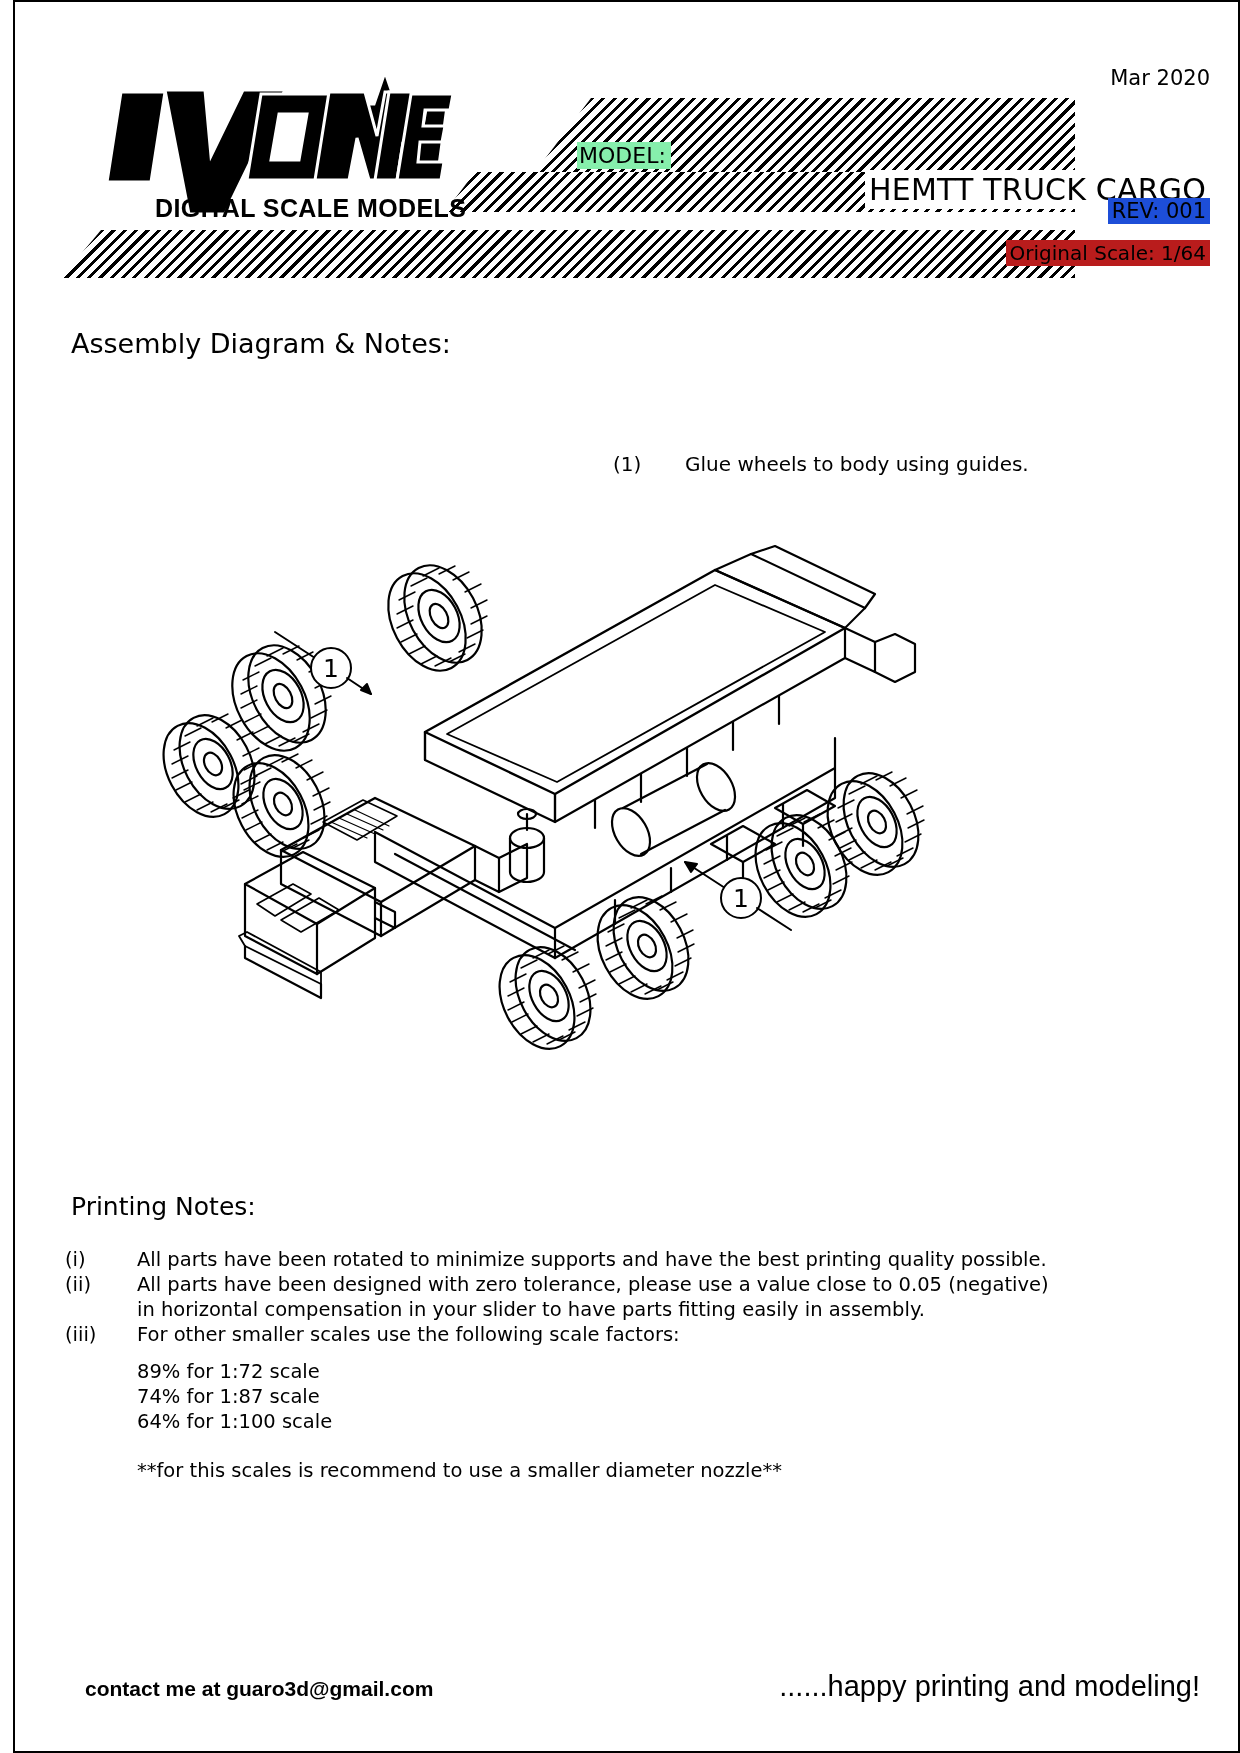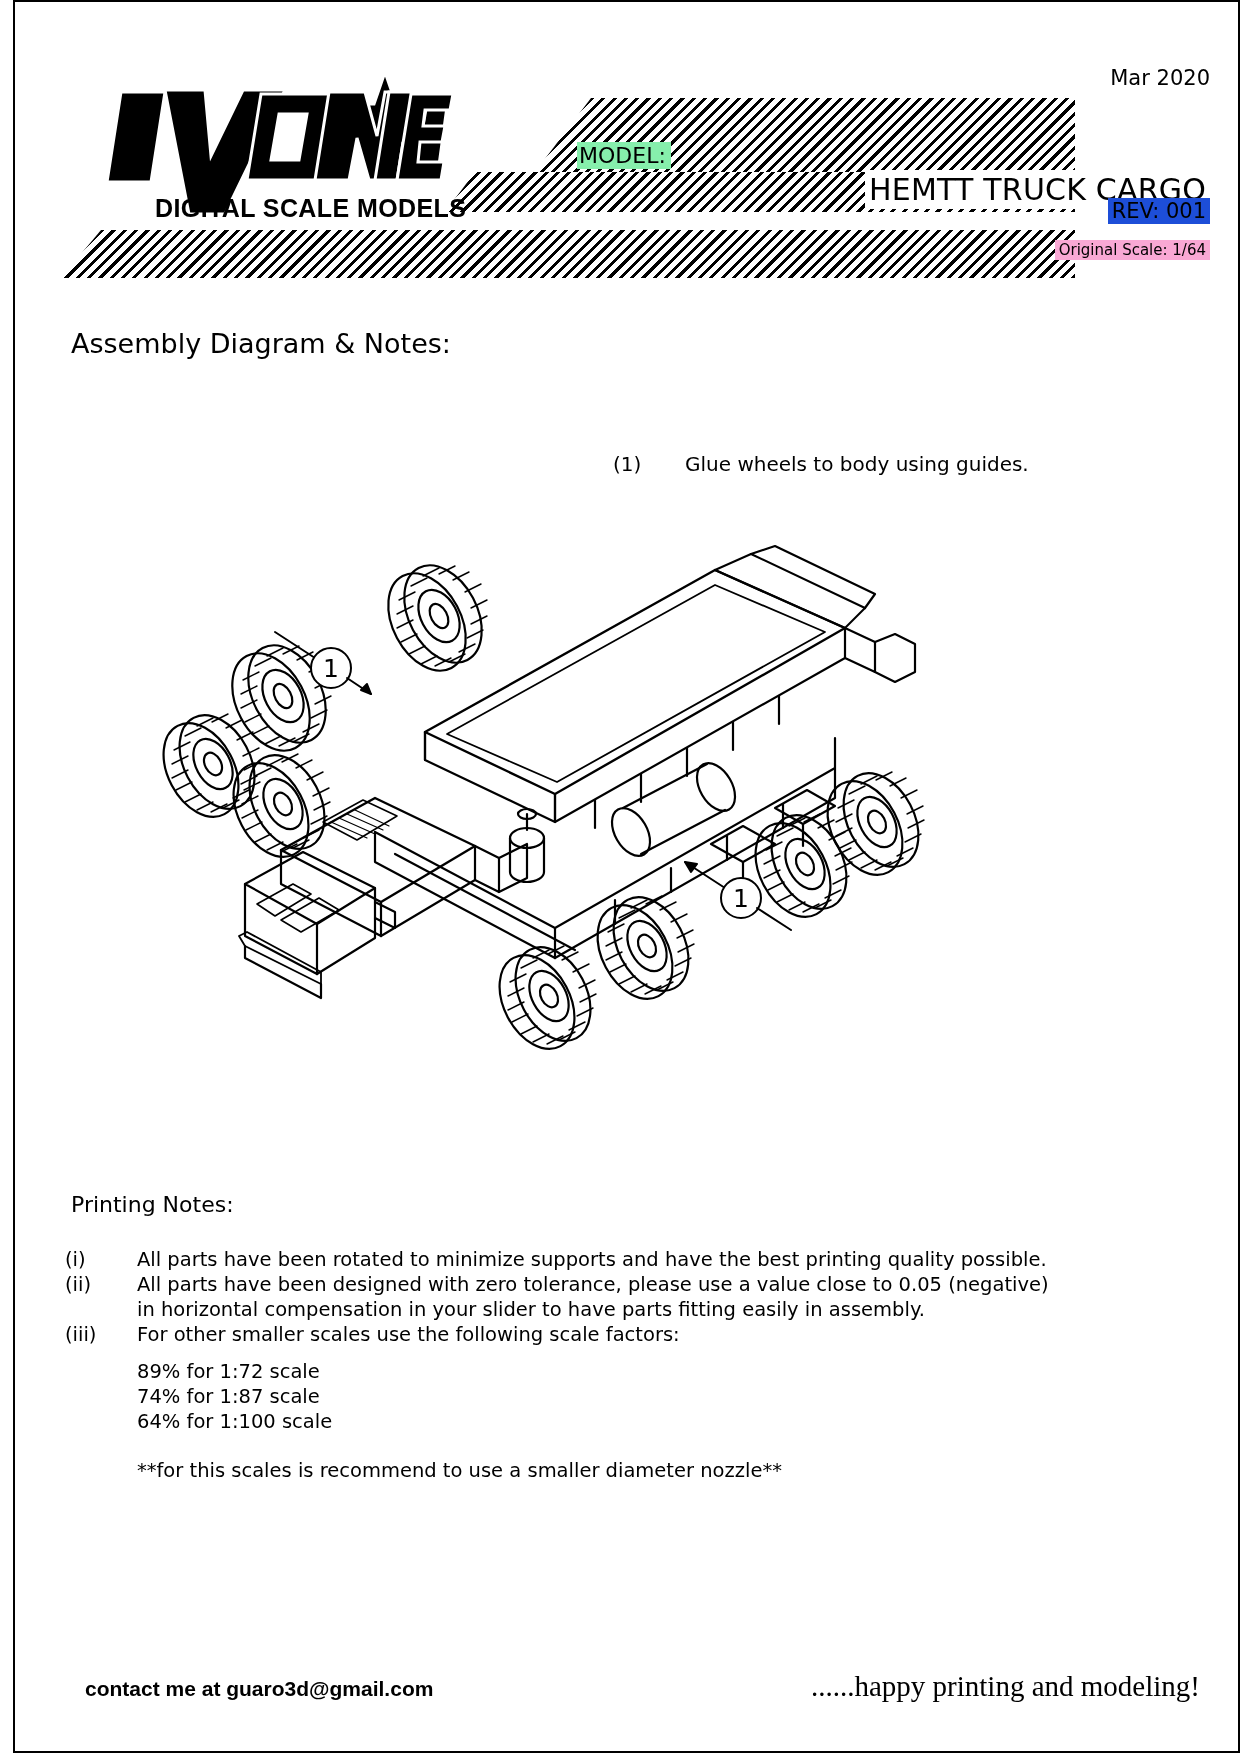--- a/index.html
+++ b/index.html
@@ -100,22 +100,22 @@
     background: #1d4ed8;
     font-size: 21px;
     padding: 1px 4px;
     white-space: nowrap;
   }
 
   .scale-line {
     position: absolute;
     right: 28px;
     top: 238px;
-    background: #f9a8d4;
-    font-size: 15px;
+    background: #b91c1c;
+    font-size: 20px;
     padding: 1px 4px;
     white-space: nowrap;
   }
 
   
   .logo {
     position: absolute;
     left: 78px;
     top: 62px;
     width: 360px;
@@ -139,21 +139,21 @@
     left: 56px;
     top: 326px;
     font-size: 27px;
     font-family: "DejaVu Sans", sans-serif;
     white-space: nowrap;
   }
   .h-printing {
     position: absolute;
     left: 56px;
     top: 1190px;
-    font-size: 22px;
+    font-size: 25px;
     font-family: "DejaVu Sans", sans-serif;
     white-space: nowrap;
   }
 
   
   .step-note {
     position: absolute;
     left: 598px;
     top: 450px;
     font-size: 20px;
@@ -203,21 +203,21 @@
     font-size: 21px;
     font-weight: bold;
     font-family: "Liberation Sans", sans-serif;
     white-space: nowrap;
   }
   .footer-happy {
     position: absolute;
     right: 38px;
     top: 1668px;
     font-size: 29px;
-    font-family: Liberation Serif, serif;
+    font-family: Liberation Sans, sans-serif;
     white-space: nowrap;
   }
 </style>
 </head>
 <body>
 
 <div class="page">
 
   <div class="header">
 

